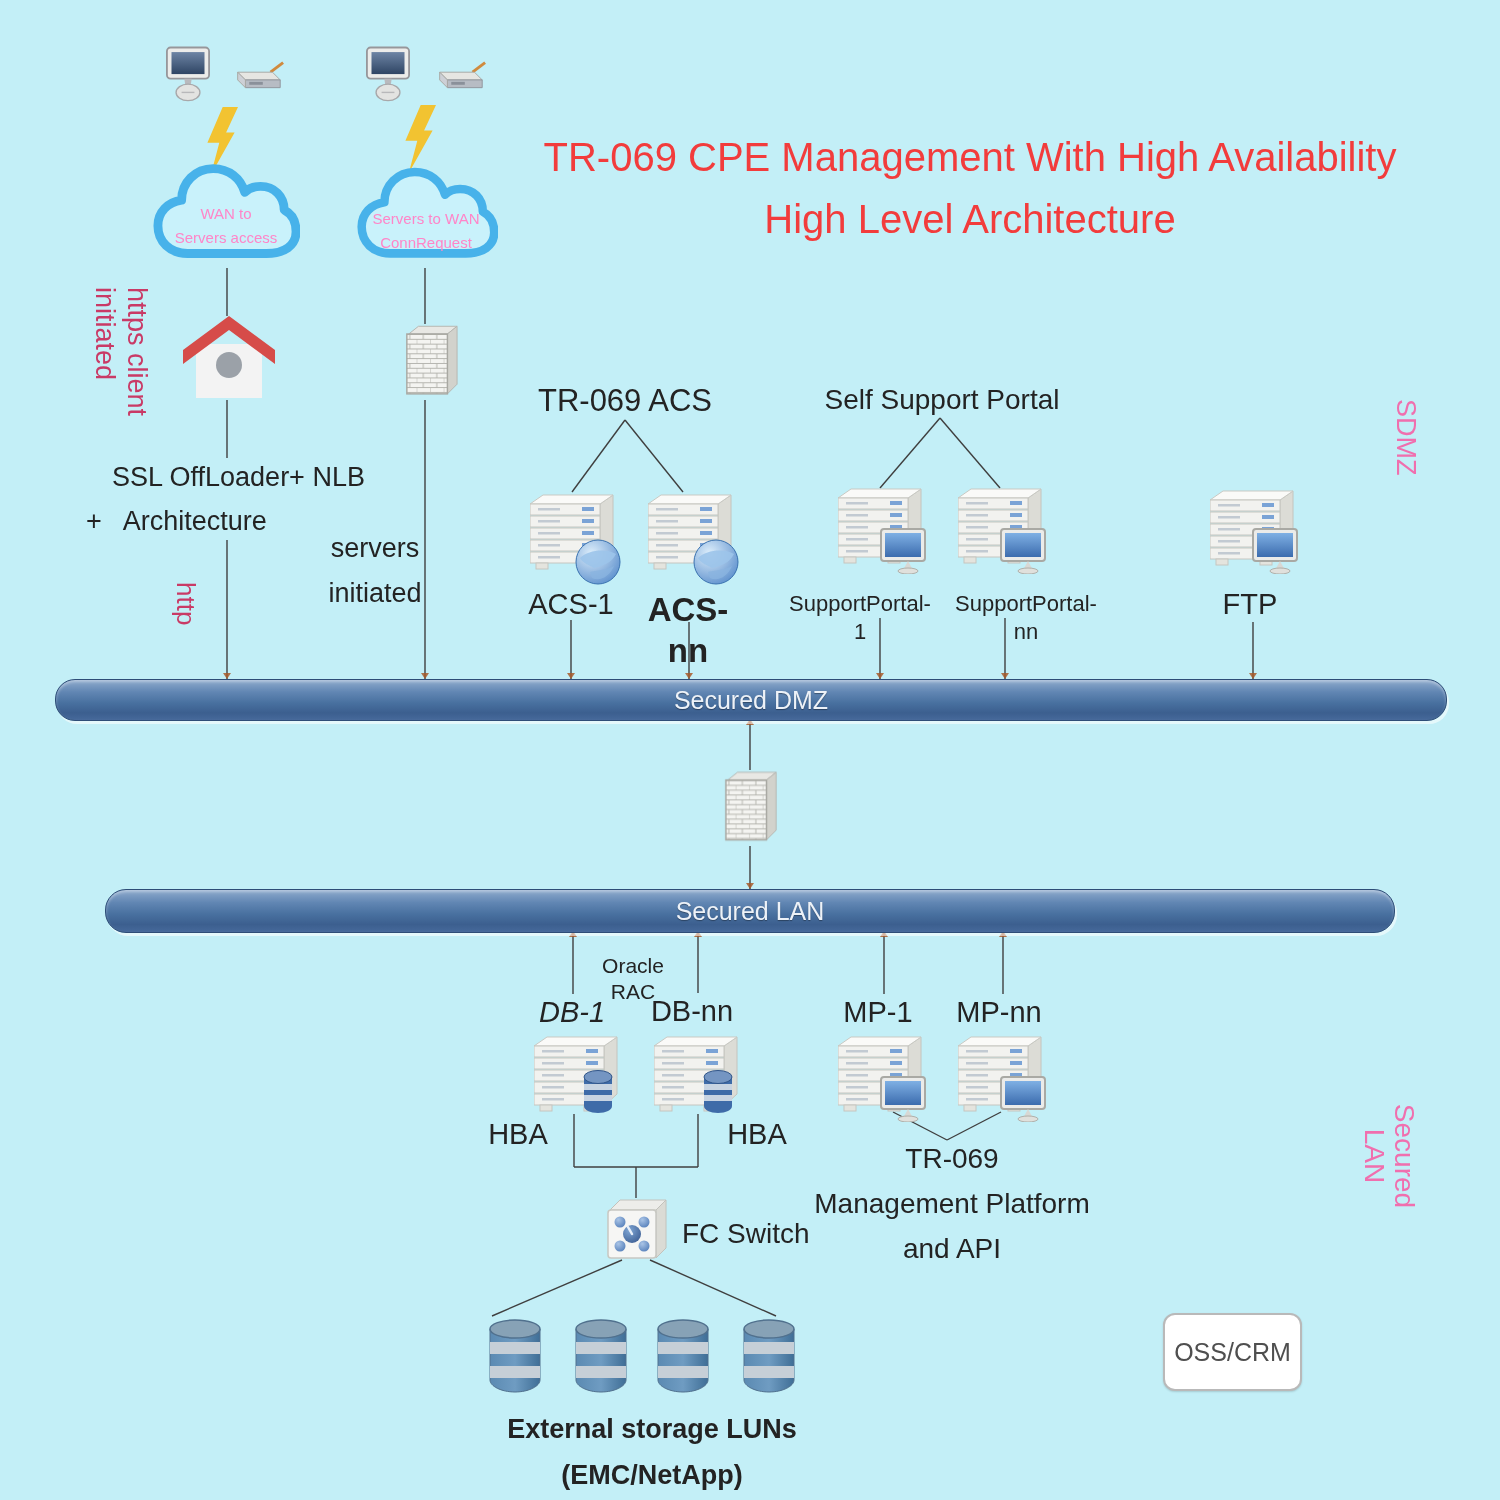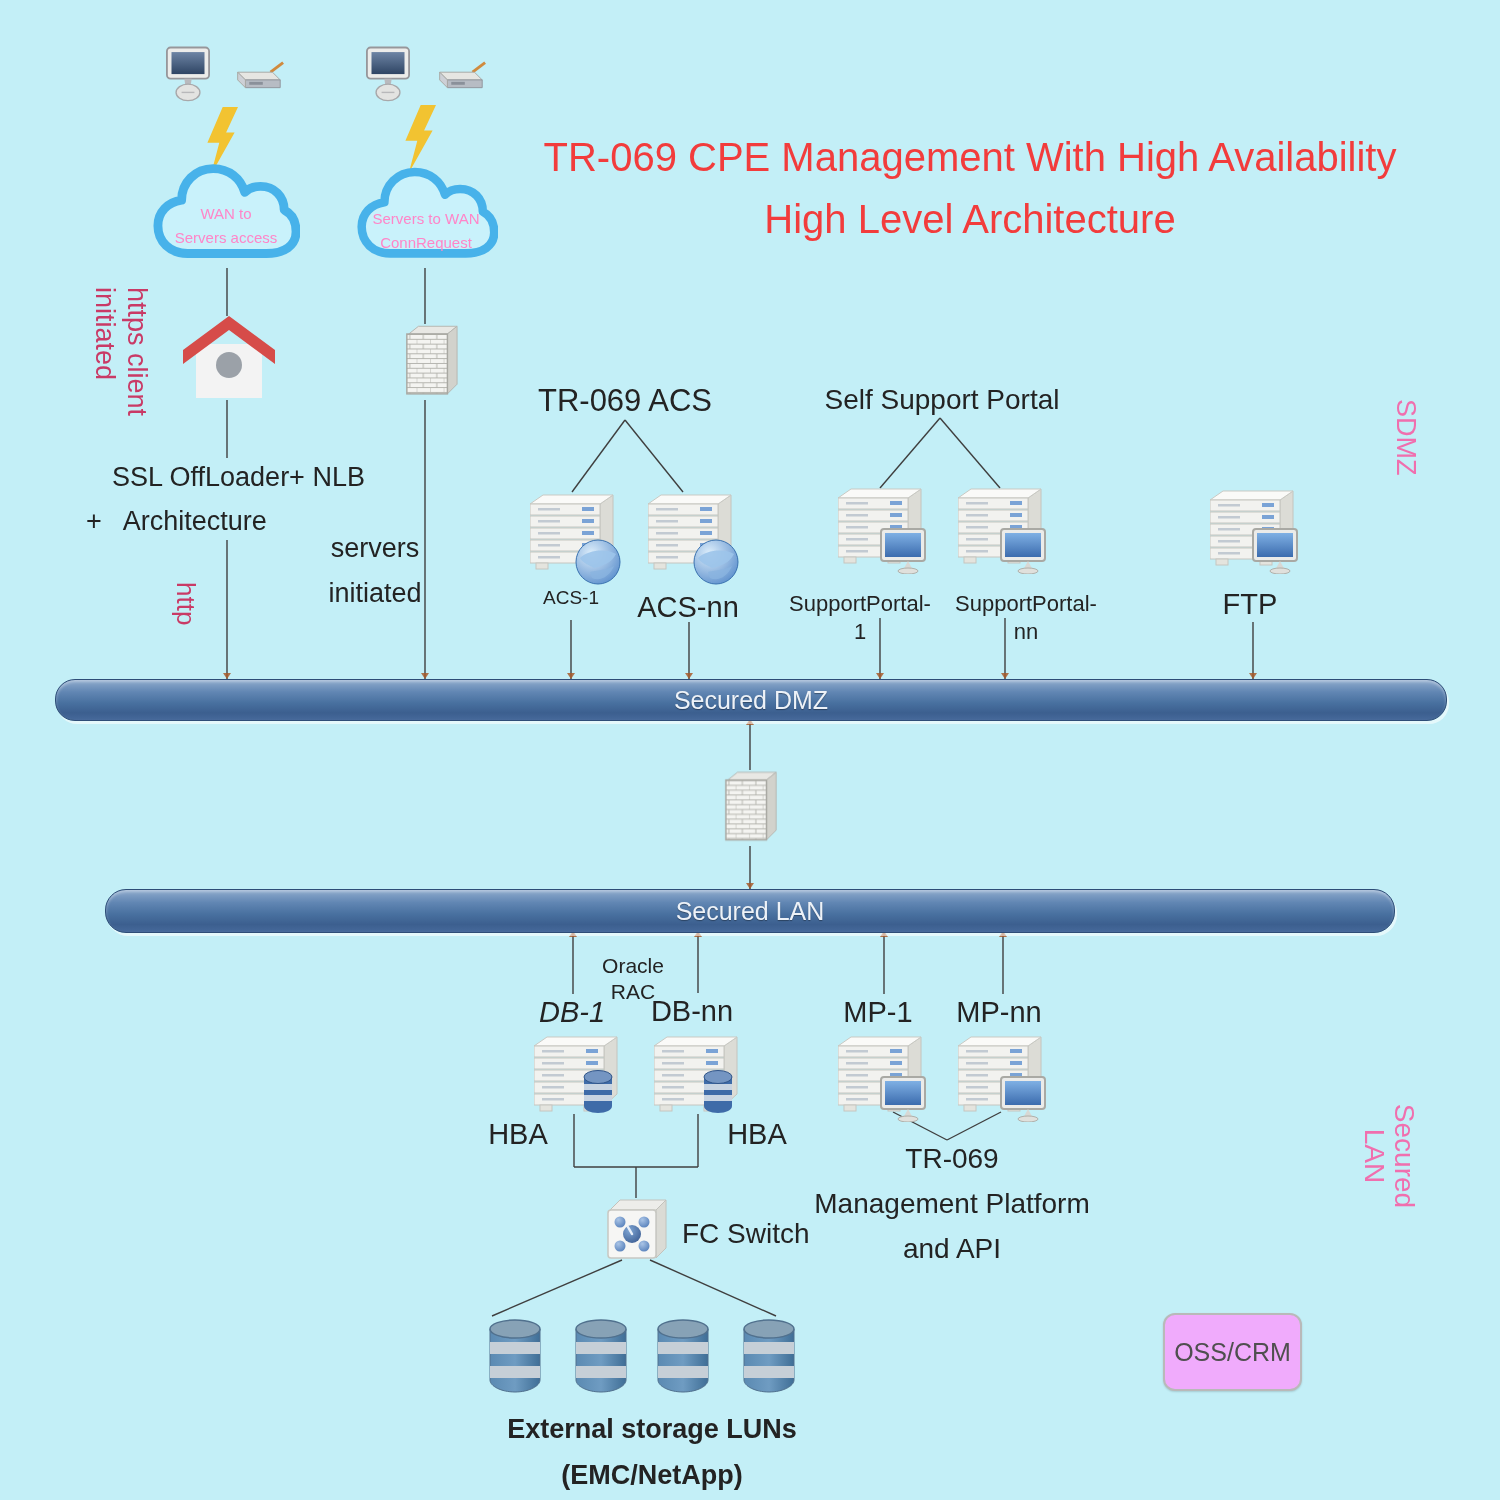--- a/index.html
+++ b/index.html
@@ -13,21 +13,21 @@
   .crimson{color:#c93a66;}
   .cloudtxt{color:#ff85c8;font-size:15px;line-height:24px;}
   .title{color:#f23c3c;font-size:40px;line-height:62px;}
   .bar{position:absolute;z-index:2;height:40px;border-radius:20px;
        background:linear-gradient(180deg,#8fabcd 0%,#6186b3 30%,#48709f 58%,#3c5f8f 82%,#46699a 100%);
        border:1px solid #2e4d77;
        box-shadow:2px 3px 0 rgba(255,255,255,.55), inset 0 2px 3px rgba(255,255,255,.35);
        display:flex;align-items:center;justify-content:center;
        color:#edf2f8;font-size:25px;text-shadow:0 1px 1px rgba(0,0,0,.35);text-align:center;}
   .ossbox{position:absolute;z-index:3;display:flex;align-items:center;justify-content:center;
-          background:#f0abfc;border:2px solid #b9b9b9;border-radius:12px;
+          background:#ffffff;border:2px solid #b9b9b9;border-radius:12px;
           color:#4f4f4f;font-size:25px;box-shadow:0 1px 2px rgba(0,0,0,.15);}
   .nowrap{white-space:pre;}
 </style>
 </head>
 <body>
 
 <div id="canvas">
 
   <svg id="art" width="1500" height="1500" viewBox="0 0 1500 1500">
     <defs>
@@ -278,22 +278,22 @@
   <div class="lbl vtext crimson" style="left:158px;top:597px;width:56px;height:26px;font-size:26px;line-height:26px;">
     <div>http</div>
   </div>
   <div class="lbl" style="left:315px;top:526px;width:120px;font-size:27px;line-height:45px;">
     <div>servers</div>
     <div>initiated</div>
   </div>
 
   <div class="lbl" style="left:535px;top:382px;width:180px;font-size:31px;">TR-069 ACS</div>
   <div class="lbl" style="left:822px;top:382px;width:240px;font-size:28px;">Self Support Portal</div>
-  <div class="lbl" style="left:516px;top:586px;width:110px;font-size:19px;">ACS-1</div>
-  <div class="lbl" style="left:632px;top:589px;width:112px;font-size:29px;">ACS-nn</div>
+  <div class="lbl" style="left:516px;top:586px;width:110px;font-size:29px;">ACS-1</div>
+  <div class="lbl" style="left:632px;top:589px;width:112px;font-size:33px;font-weight:bold;">ACS-nn</div>
   <div class="lbl" style="left:786px;top:590px;width:148px;font-size:22px;">SupportPortal-1</div>
   <div class="lbl" style="left:946px;top:590px;width:160px;font-size:22px;">SupportPortal-nn</div>
   <div class="lbl" style="left:1200px;top:586px;width:100px;font-size:29px;">FTP</div>
   <div class="lbl vtext pink" style="left:1358px;top:433px;width:96px;height:28px;font-size:27px;line-height:28px;">
     <div>SDMZ</div>
   </div>
 
   <div class="lbl" style="left:580px;top:953px;width:106px;font-size:21px;">Oracle RAC</div>
   <div class="lbl" style="left:517px;top:994px;width:110px;font-size:29px;font-style:italic;">DB-1</div>
   <div class="lbl" style="left:636px;top:993px;width:112px;font-size:29px;">DB-nn</div>

